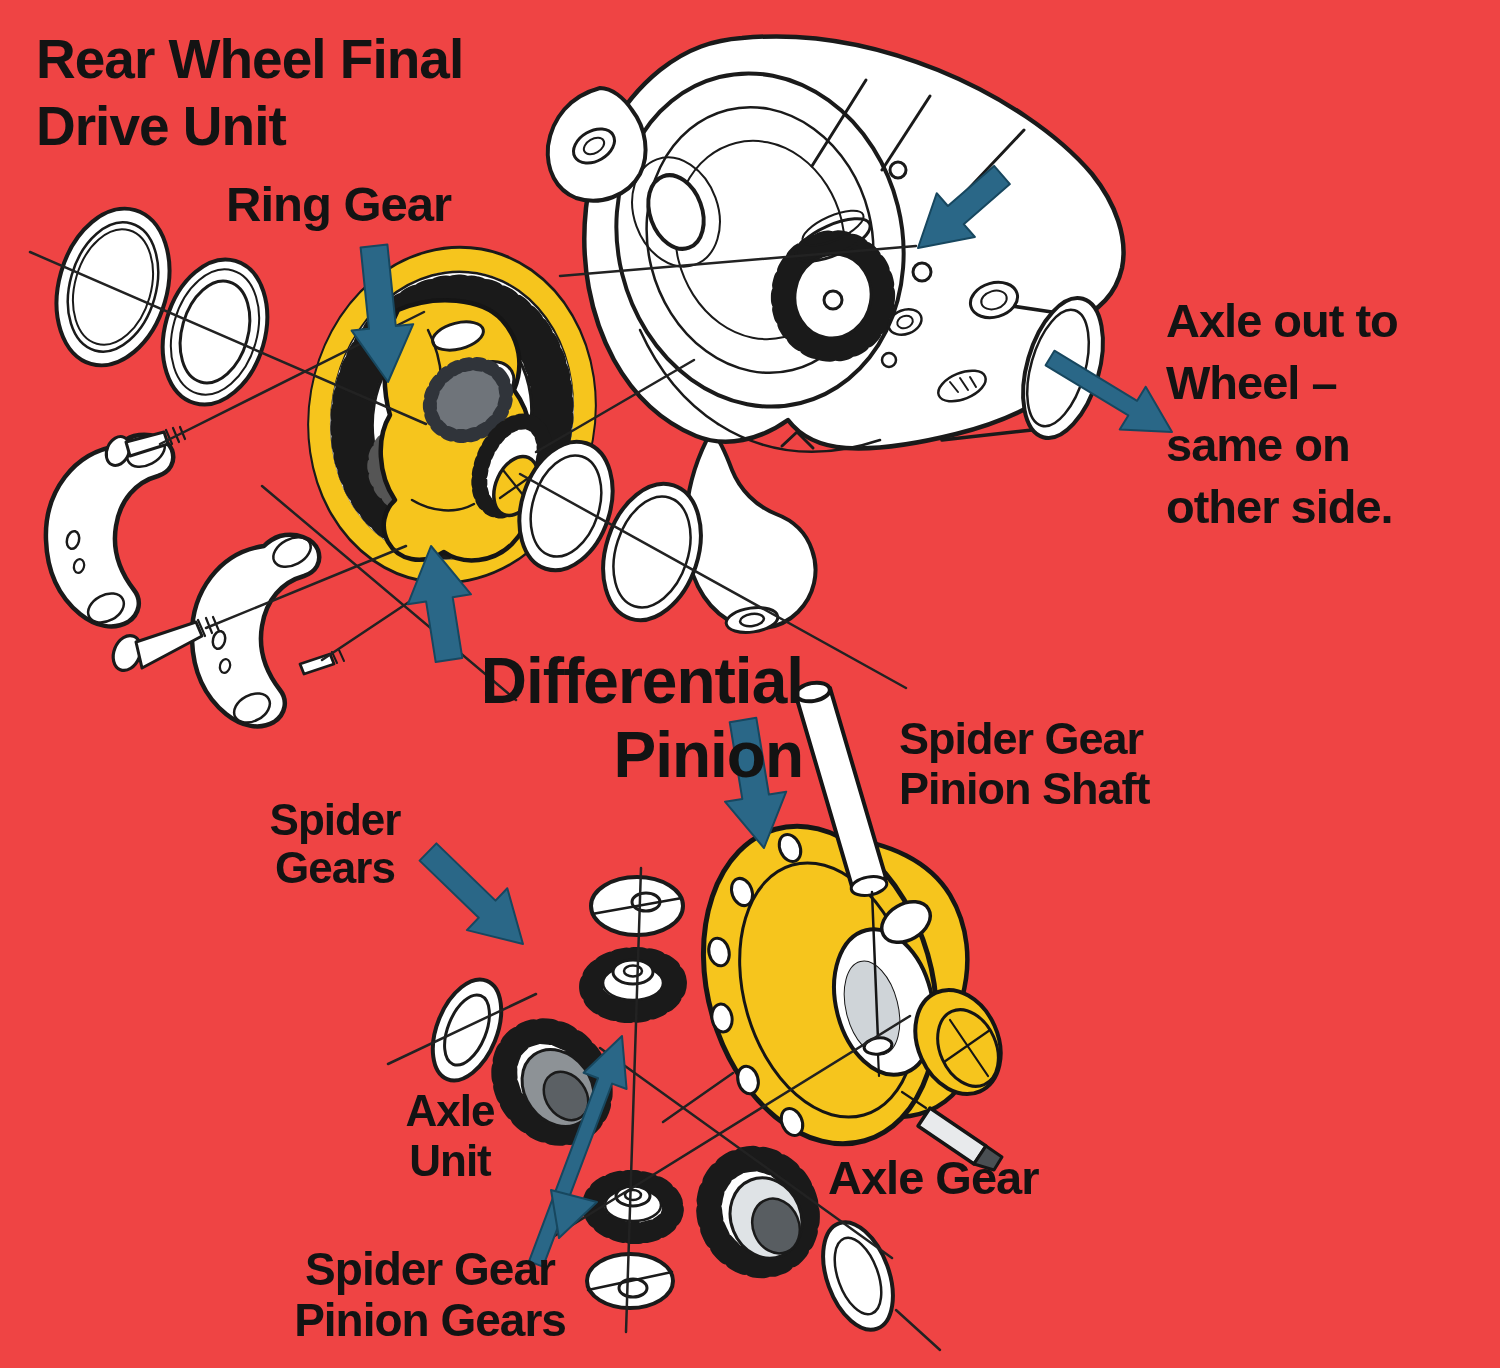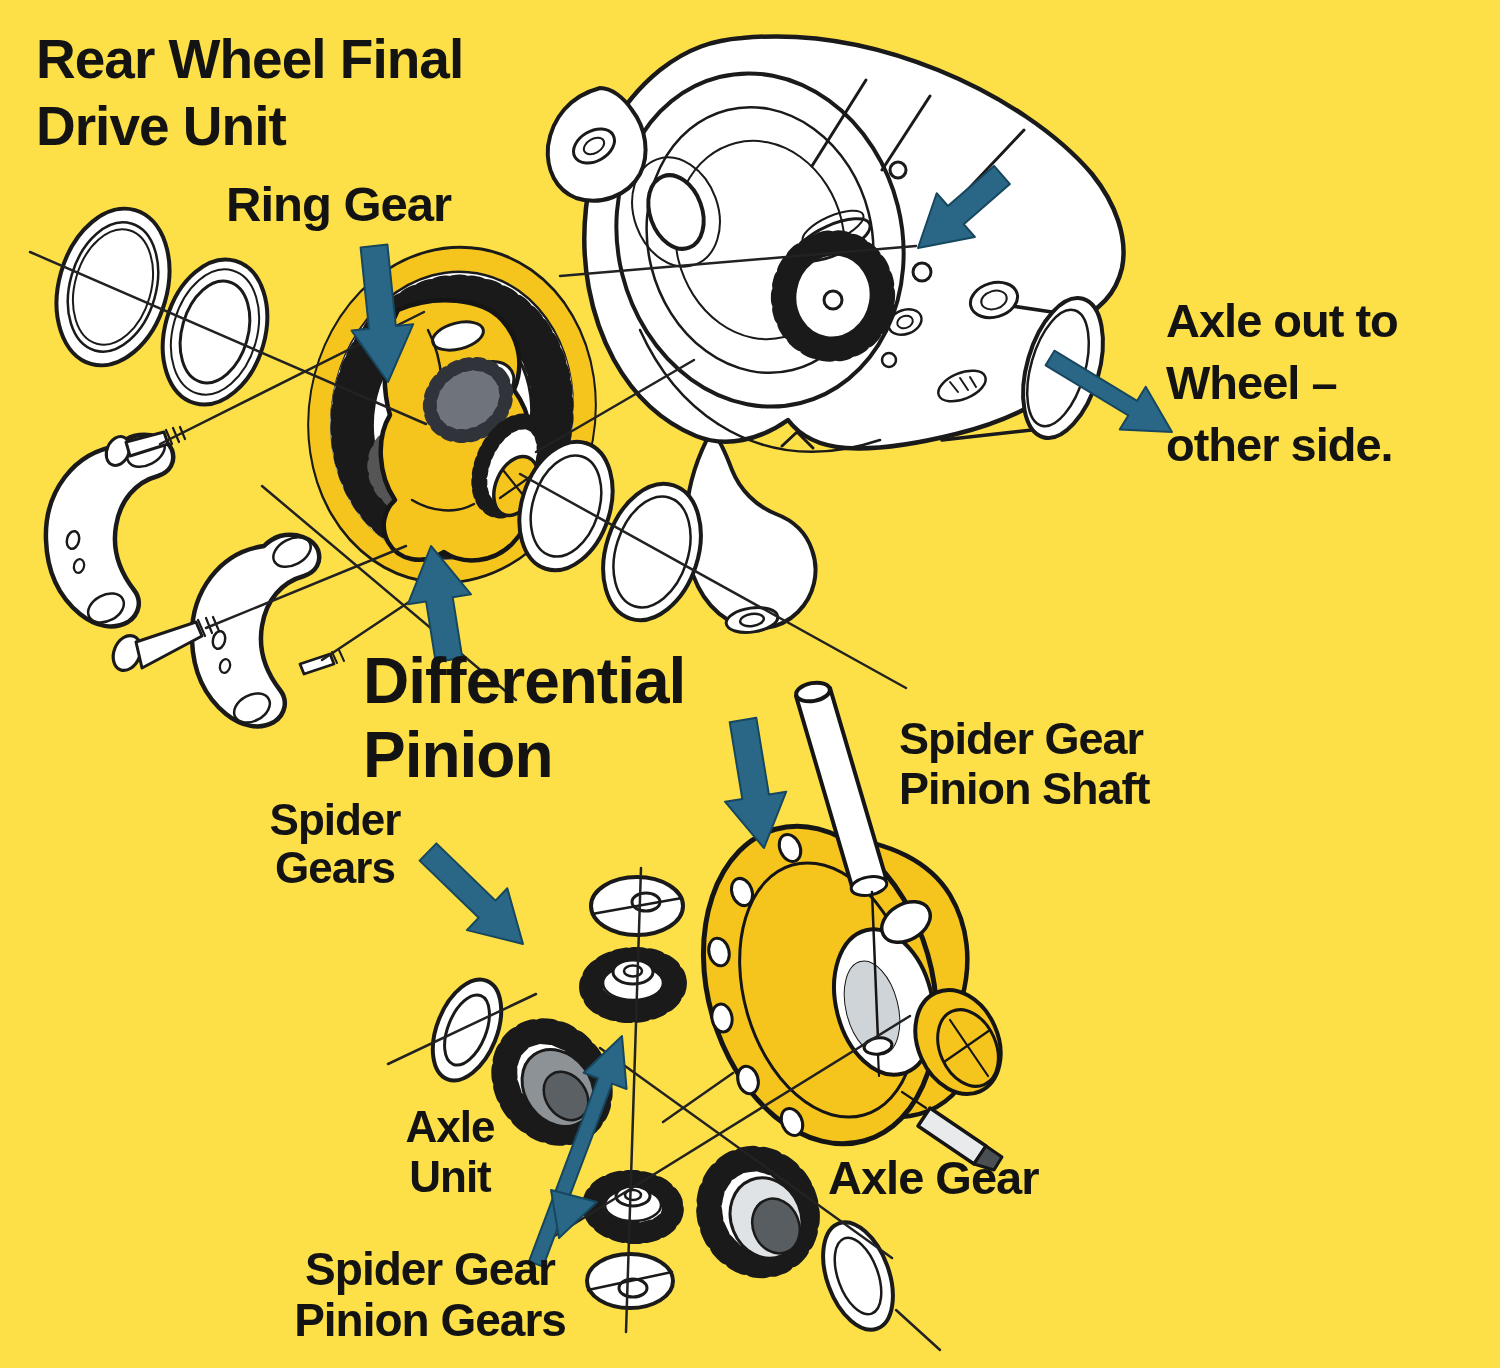--- a/index.html
+++ b/index.html
@@ -1,29 +1,29 @@
 <!DOCTYPE html>
 <html><head>
 <meta charset="utf-8">
 <style>
   html,body{margin:0;padding:0;background:#ffffff;}
-  #stage{position:relative;width:1500px;height:1368px;background:#fde047;overflow:hidden;
+  #stage{position:relative;width:1500px;height:1368px;background:#ef4444;overflow:hidden;
          font-family:"Liberation Sans", sans-serif;}
   #art{position:absolute;left:0;top:0;width:1500px;height:1368px;}
   .lbl{position:absolute;font-weight:700;color:#131313;white-space:nowrap;
        letter-spacing:-1px;line-height:1.18;}
   .lbl span{display:block;}
   #lbl-title{left:36px;top:26px;font-size:55px;line-height:67px;}
   #lbl-ring-gear{left:226px;top:176px;font-size:49px;}
   #lbl-pinion-gear{left:973px;top:88px;font-size:49px;}
   #lbl-axle-out{left:1166px;top:290px;font-size:47px;line-height:62px;}
-  #lbl-diff{left:363px;top:644px;width:440px;text-align:left;font-size:64px;line-height:74px;}
+  #lbl-diff{left:363px;top:644px;width:440px;text-align:right;font-size:64px;line-height:74px;}
   #lbl-sgps{left:899px;top:714px;font-size:45px;line-height:50px;}
   #lbl-spider-gears{left:240px;top:796px;width:190px;text-align:center;font-size:44px;line-height:48px;}
-  #lbl-axle-left{left:355px;top:1086px;width:190px;text-align:center;font-size:44px;line-height:50px;margin-top:16px;}
+  #lbl-axle-left{left:355px;top:1086px;width:190px;text-align:center;font-size:44px;line-height:50px;}
   #lbl-axle-right{left:828px;top:1150px;font-size:47px;}
   #lbl-sgpg{left:250px;top:1244px;width:360px;text-align:center;font-size:46px;line-height:51px;}
 </style>
 </head>
 <body>
 
 <div id="stage">
 
 <svg id="art" viewBox="0 0 1500 1368" fill="none" stroke-linecap="round" stroke-linejoin="round">
 
@@ -277,20 +277,21 @@
     <span>Rear Wheel Final</span>
     <span>Drive Unit</span>
   </div>
 
   <div class="lbl" id="lbl-ring-gear">Ring Gear</div>
 
 
   <div class="lbl" id="lbl-axle-out">
     <span>Axle out to</span>
     <span>Wheel –</span>
+    <span>same on</span>
     <span>other side.</span>
   </div>
 
   <div class="lbl" id="lbl-diff">
     <span>Differential</span>
     <span>Pinion</span>
   </div>
 
   <div class="lbl" id="lbl-sgps">
     <span>Spider Gear</span>

